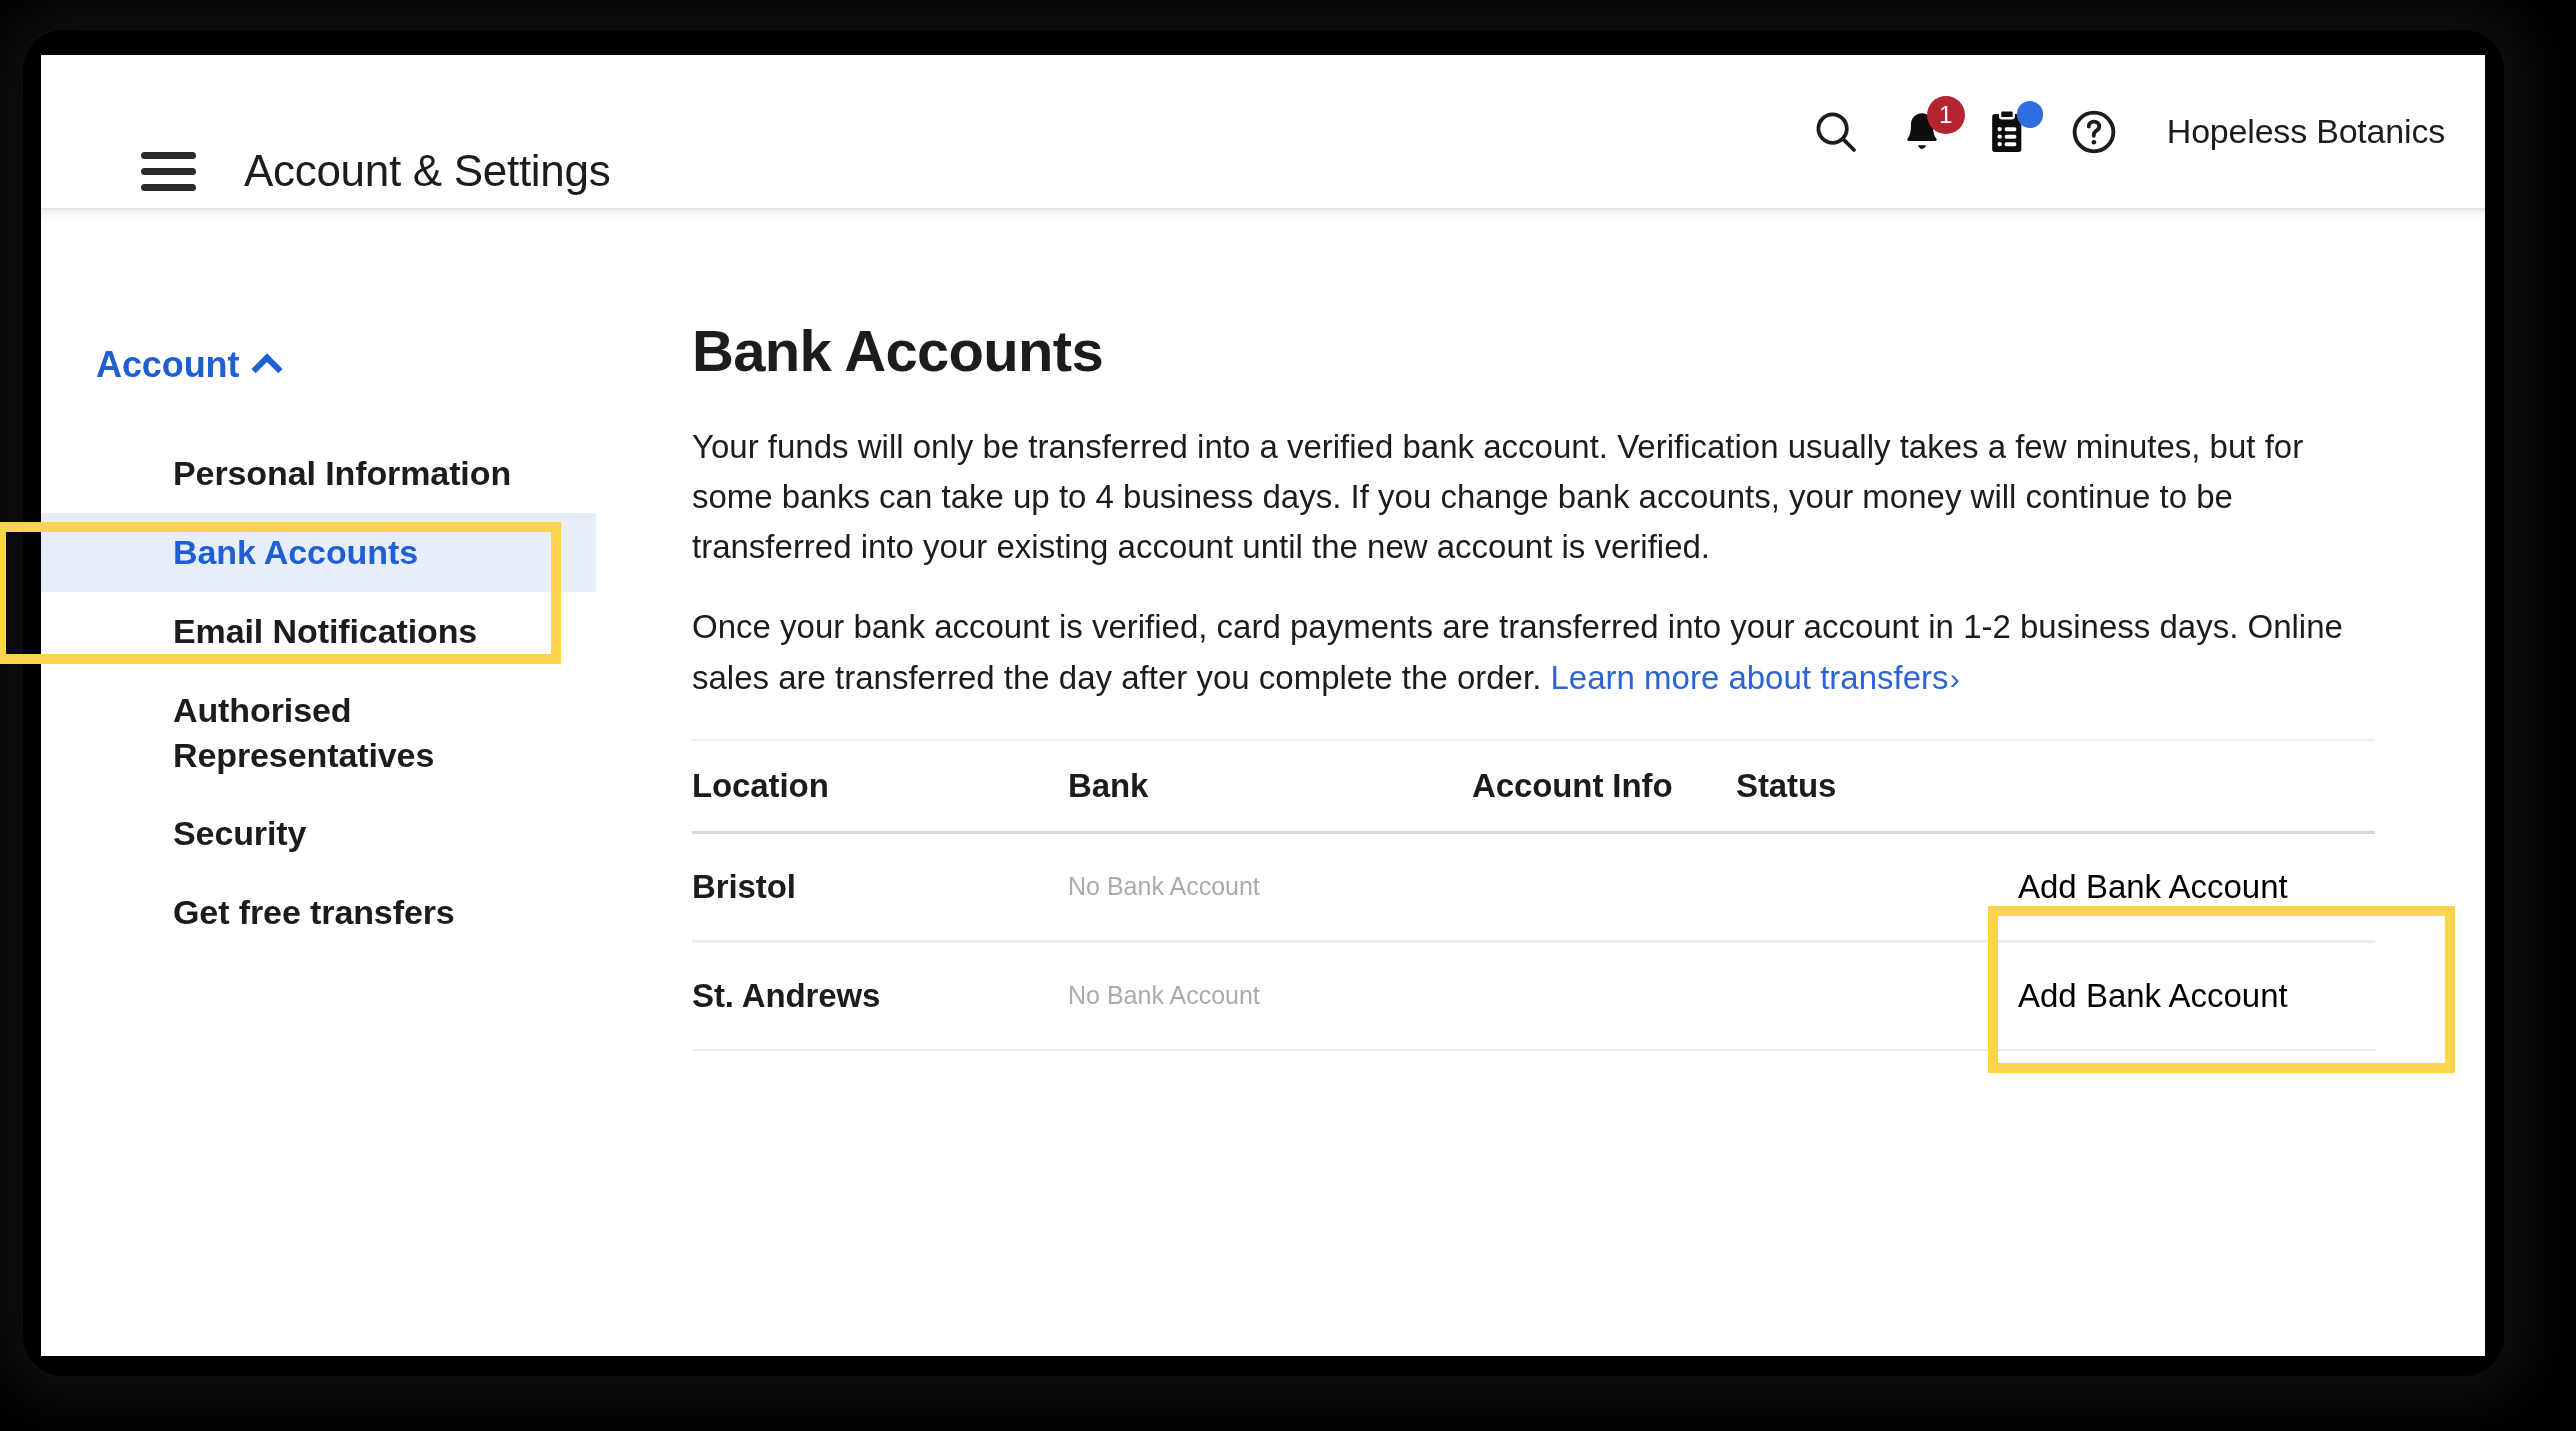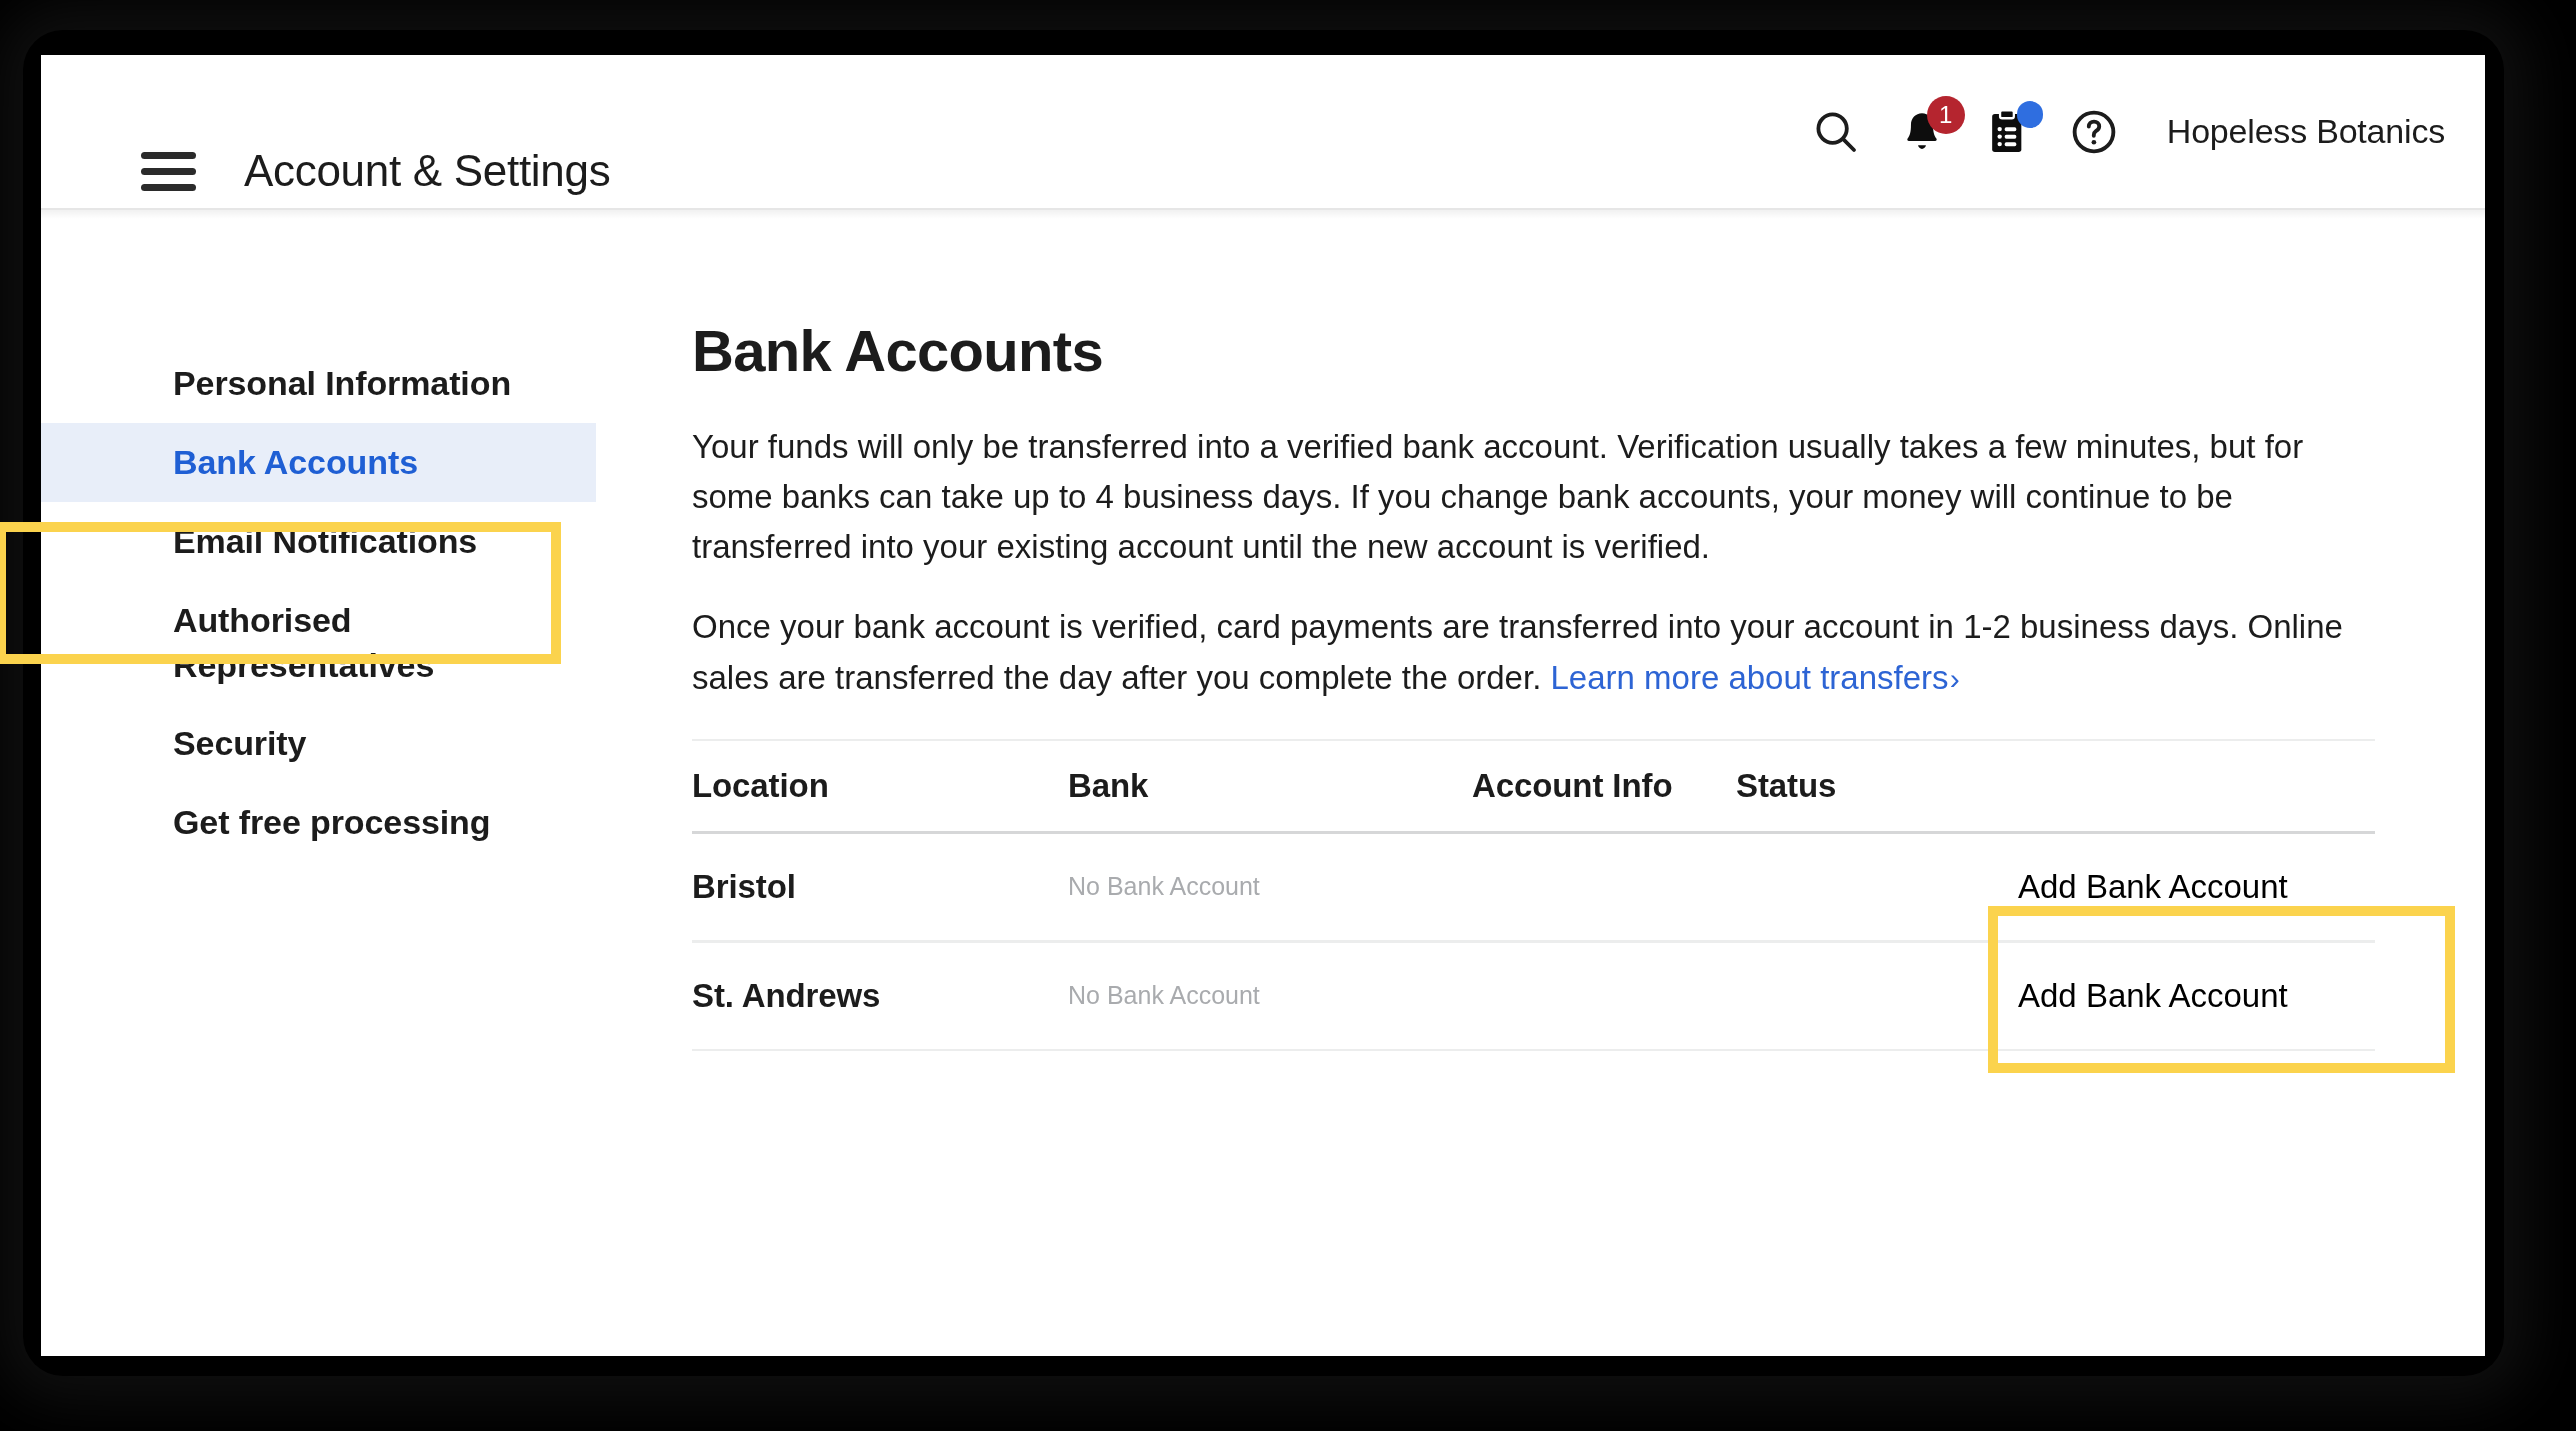--- a/index.html
+++ b/index.html
@@ -380,20 +380,24 @@
         </div>
 
         <div class="user-name">Hopeless Botanics</div>
       </div>
     </div>
     <div class="topbar-divider"></div>
     <div class="topbar-divider-soft"></div>
 
     <nav class="sidebar">
 
+      <div class="sidebar-group-header">
+        <span class="label">Account</span>
+        <span class="chev"></span>
+      </div>
 
       <div class="sidebar-item">
         <span>Personal Information</span>
       </div>
 
       <div class="sidebar-item active">
         <span>Bank Accounts</span>
       </div>
 
       <div class="sidebar-item">
@@ -402,21 +406,21 @@
 
       <div class="sidebar-item" style="max-width:462px">
         <span>Authorised Representatives</span>
       </div>
 
       <div class="sidebar-item">
         <span>Security</span>
       </div>
 
       <div class="sidebar-item">
-        <span>Get free processing</span>
+        <span>Get free transfers</span>
       </div>
 
     </nav>
 
     <main class="main">
 
       <h1 class="page-title">Bank Accounts</h1>
 
       <p class="para">Your funds will only be transferred into a verified bank account. Verification usually takes a few minutes, but for some banks can take up to 4 business days. If you change bank accounts, your money will continue to be transferred into your existing account until the new account is verified.</p>
 

